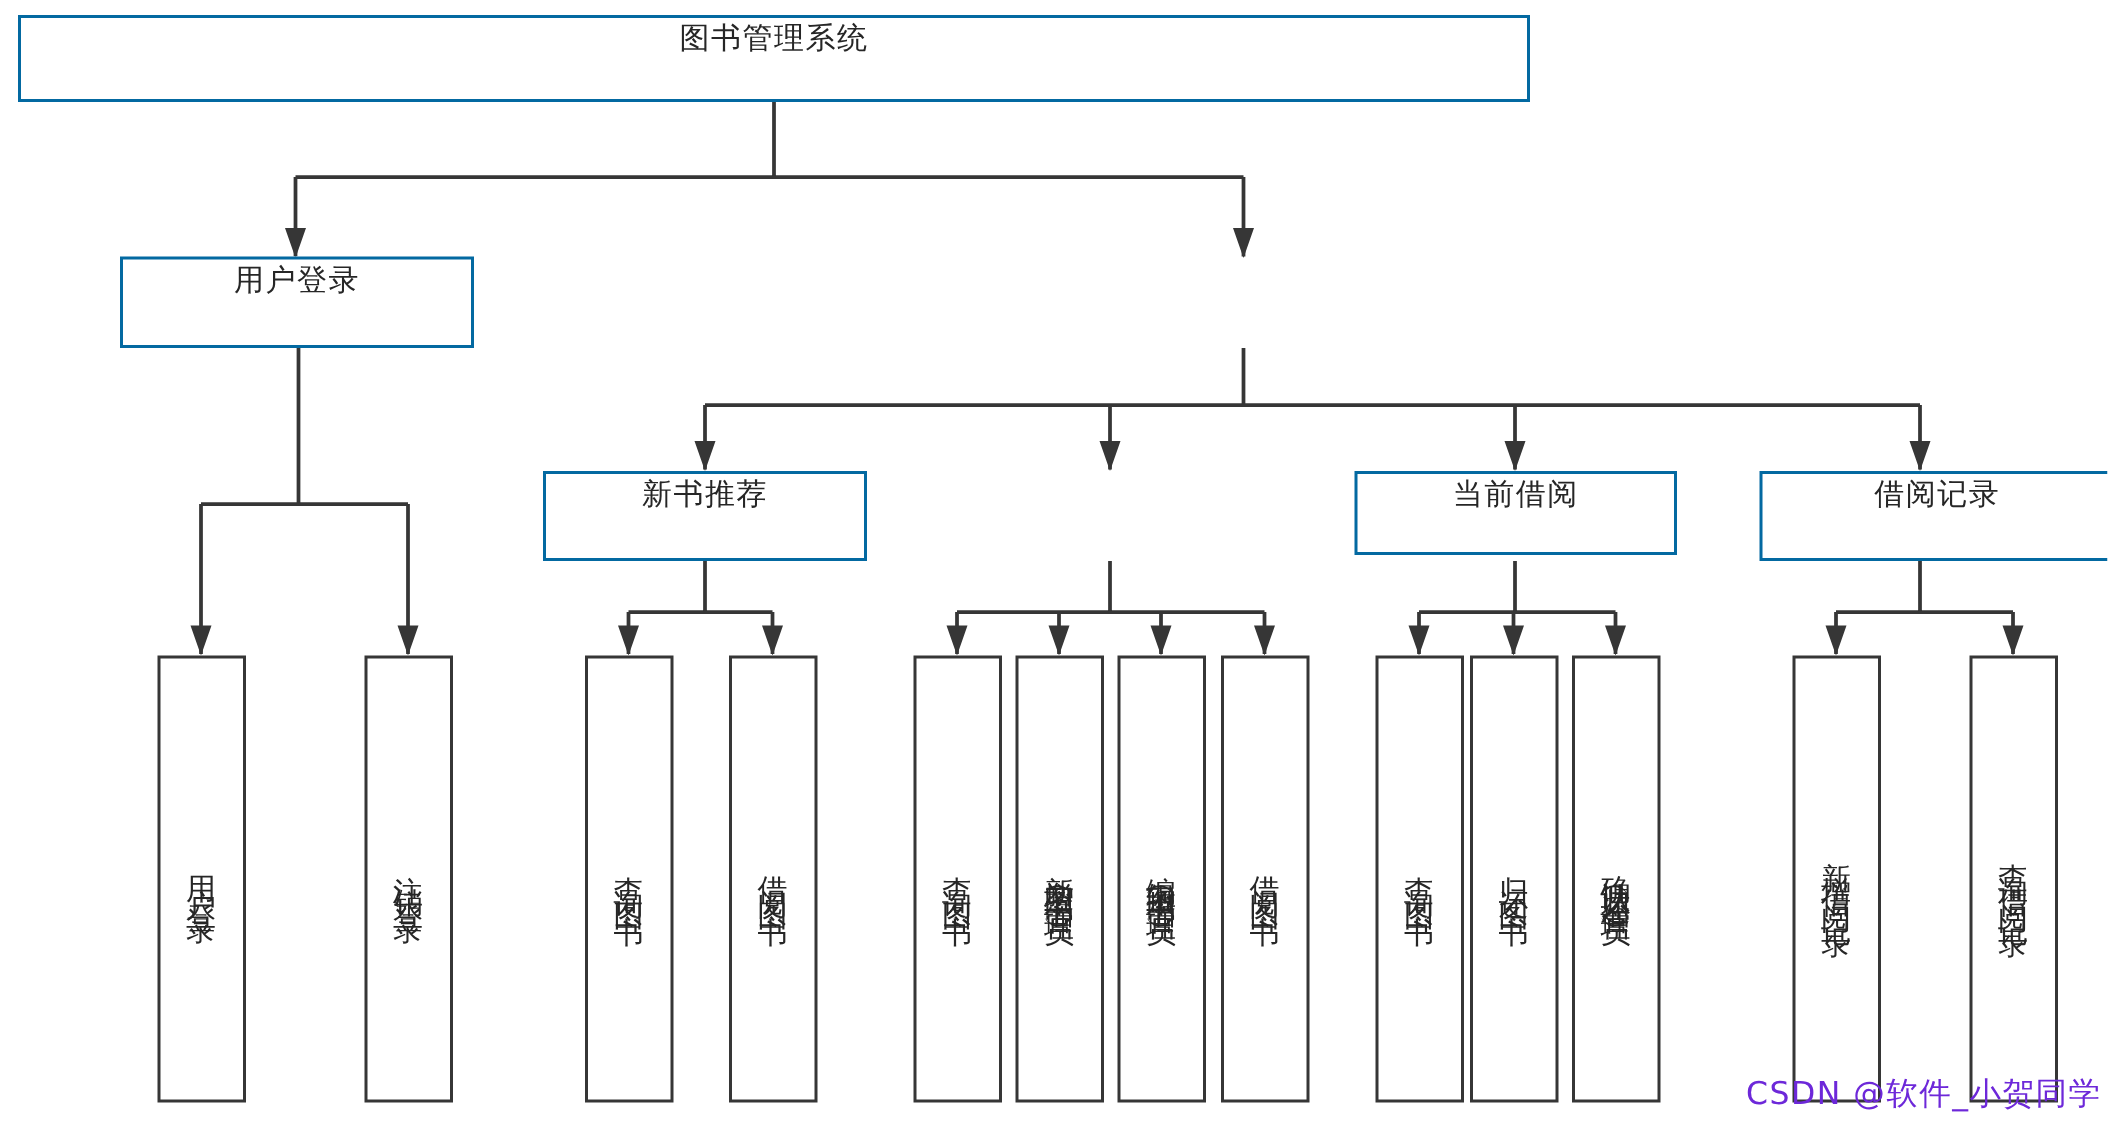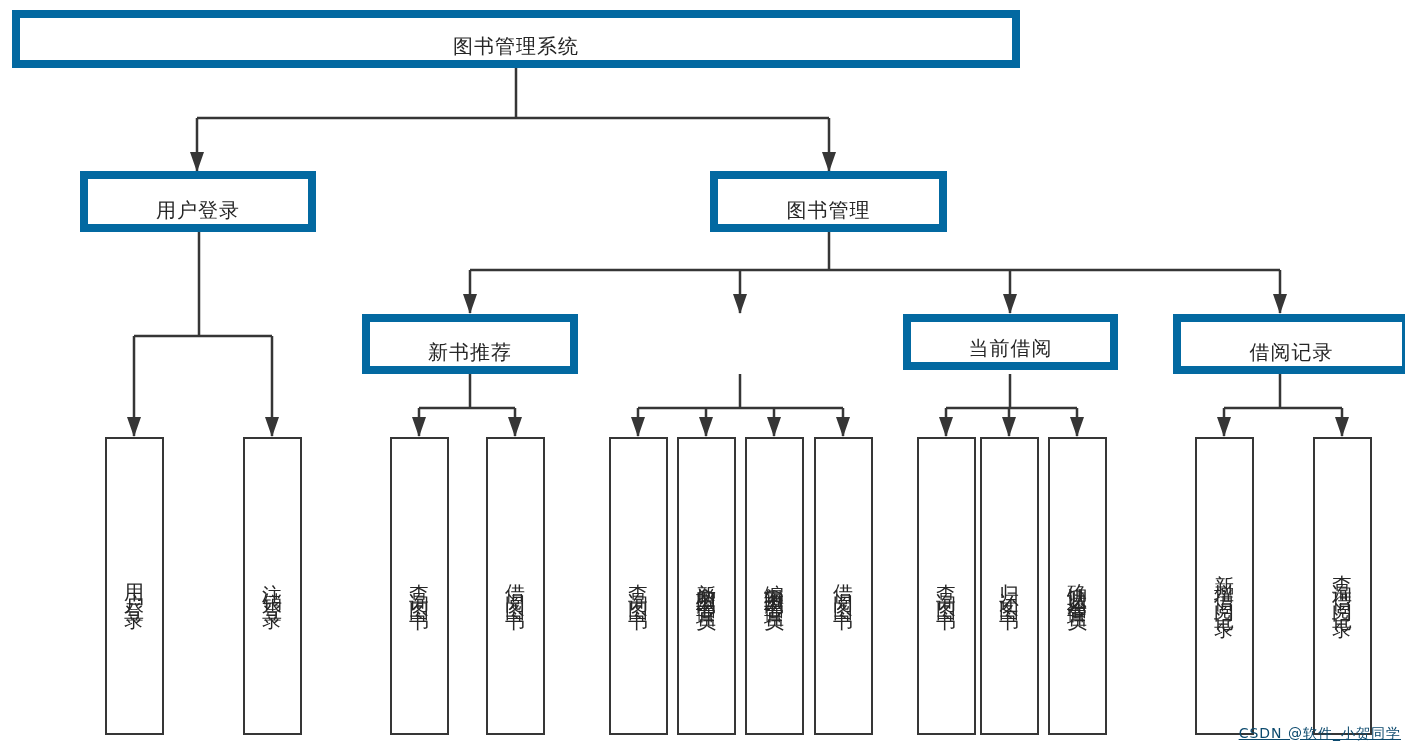--- a/index.html
+++ b/index.html
@@ -2,36 +2,36 @@
 <html><head>
 <meta charset="utf-8">
 <style>
   html,body{margin:0;padding:0;background:#ffffff;}
   .stage{
     position:relative;width:1405px;height:747px;background:#ffffff;overflow:hidden;
     font-family:"DejaVu Sans","Liberation Sans",sans-serif;color:#262626;
   }
   svg.wires{position:absolute;left:0;top:0;width:1405px;height:747px;}
   .node{
-    position:absolute;box-sizing:border-box;background:#ffffff;border:8px solid #0369a1;
-    display:flex;align-items:flex-end;justify-content:center;
+    position:absolute;box-sizing:border-box;background:#ffffff;border:2px solid #0369a1;
+    display:flex;align-items:flex-start;justify-content:center;
     font-size:20px;letter-spacing:1px;white-space:nowrap;
   }
   .leaf{
     position:absolute;top:437px;width:59px;height:298px;box-sizing:border-box;
     background:#ffffff;border:2px solid #363636;
     display:flex;align-items:center;justify-content:center;
   }
   .vtext{
     writing-mode:vertical-lr;text-orientation:mixed;
     font-size:20px;line-height:1;letter-spacing:9px;
   }
   .watermark{
     position:absolute;right:4px;bottom:4px;z-index:5;
-    font-size:14px;letter-spacing:1px;color:#0c4a6e;white-space:nowrap;text-decoration:underline;
+    font-size:21px;letter-spacing:1px;color:#6d28d9;white-space:nowrap;
   }
 </style>
 </head>
 <body>
 
 <div class="stage">
 
   <svg class="wires" viewBox="0 0 1405 747" xmlns="http://www.w3.org/2000/svg">
     <path fill="none" stroke="#363636" stroke-width="2.5" d="
       M516 68 V118 M197 118 H829 M197 118 V171 M829 118 V171
@@ -53,23 +53,20 @@
       M1070 417 L1084 417 L1077 437 Z
       M1217 417 L1231 417 L1224 437 Z  M1335 417 L1349 417 L1342 437 Z"></path>
   </svg>
 
   <div class="node" style="left:12px;top:10px;width:1008px;height:58px">
     <span>图书管理系统</span>
   </div>
 
   <div class="node" style="left:80px;top:171px;width:236px;height:61px">
     <span>用户登录</span>
-  </div>
-  <div class="node" style="left:710px;top:171px;width:237px;height:61px">
-    <span>图书管理</span>
   </div>
 
   <div class="node" style="left:362px;top:314px;width:216px;height:60px">
     <span>新书推荐</span>
   </div>
   <div class="node" style="left:903px;top:314px;width:215px;height:56px">
     <span>当前借阅</span>
   </div>
   <div class="node" style="left:1173px;top:314px;width:237px;height:60px">
     <span>借阅记录</span>

